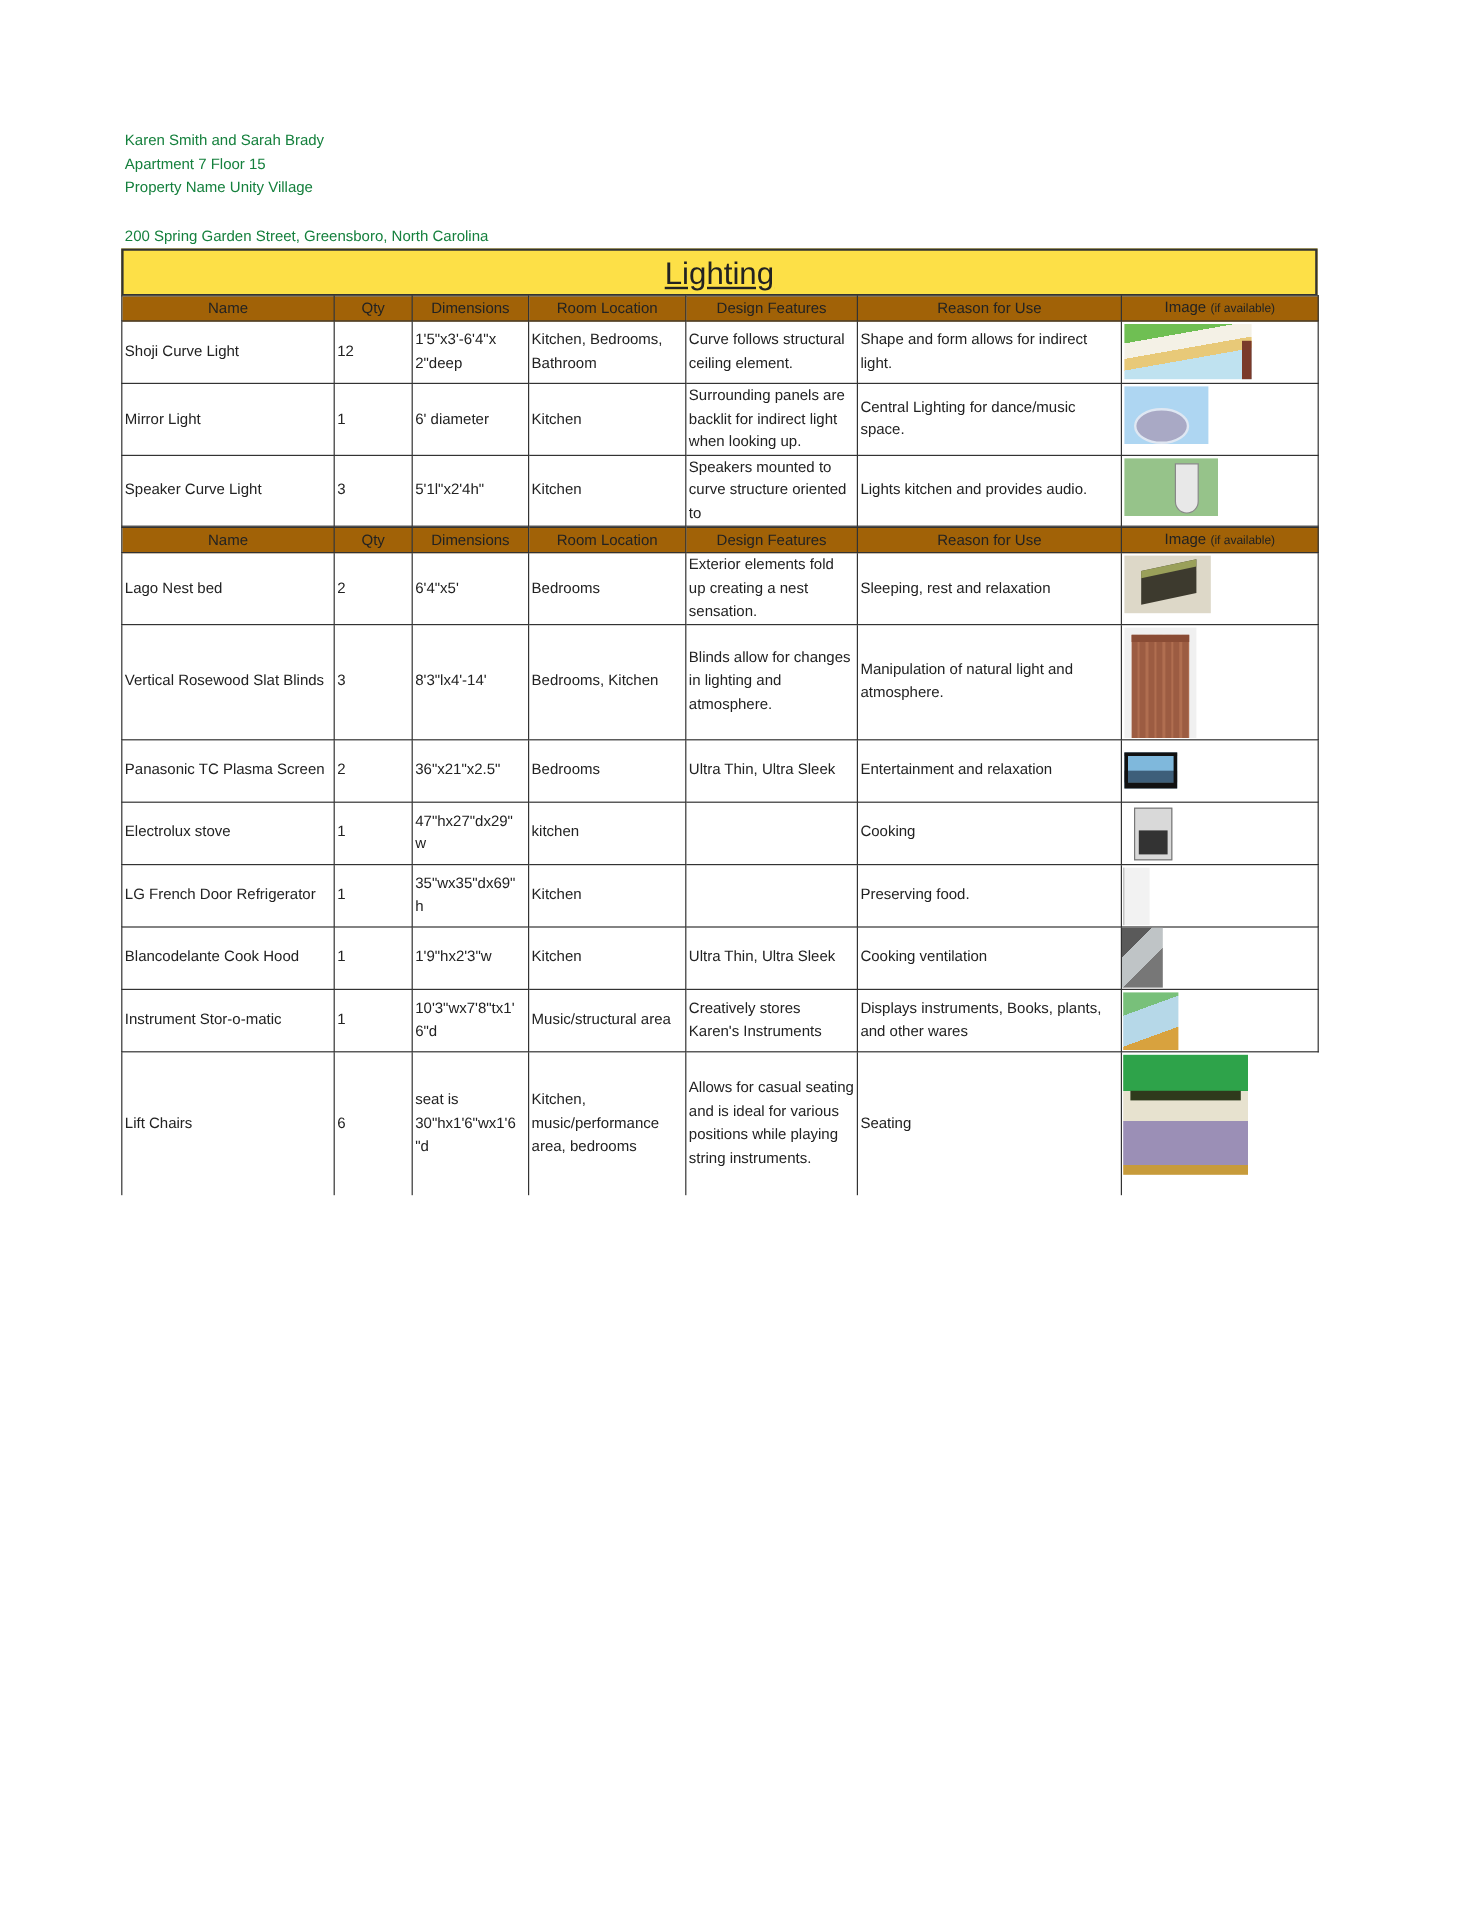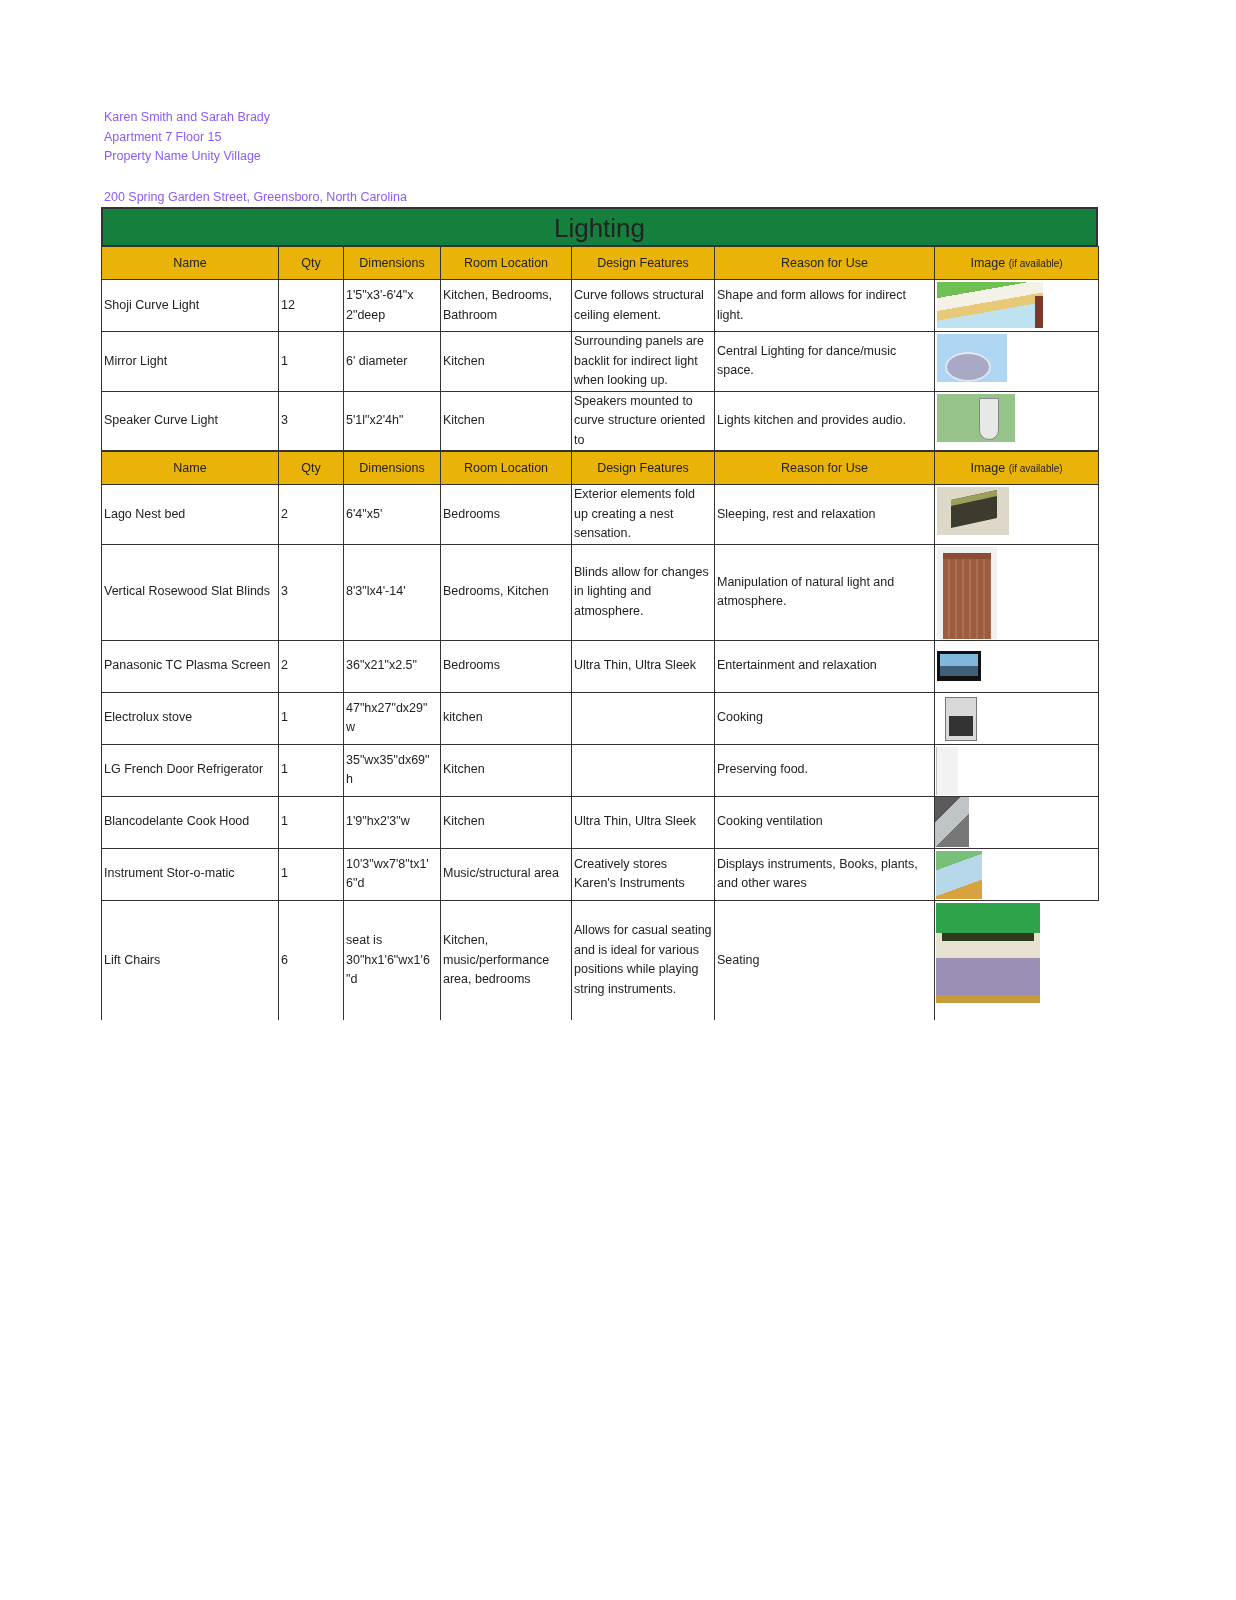--- a/index.html
+++ b/index.html
@@ -1,26 +1,26 @@
 <!DOCTYPE html>
 <html><head>
 <meta charset="utf-8">
 <style>
   * { box-sizing: border-box; margin: 0; padding: 0; }
   html, body { width: 1236px; height: 1600px; background: #ffffff; }
   body { position: relative; font-family: "Liberation Sans", sans-serif; color: #222; font-size: 12.5px; }
-  .header-info { position: absolute; left: 104px; top: 108px; line-height: 19.5px; font-size: 12.5px; color: #8b5cf6; }
+  .header-info { position: absolute; left: 104px; top: 108px; line-height: 19.5px; font-size: 12.5px; color: #15803d; }
   .header-info .addr { margin-top: 21px; }
   .sheet { position: absolute; left: 101px; top: 207px; width: 997px; }
-  .title-bar { background: #15803d; border: 2px solid #333; border-bottom: 1px solid #333; height: 39px; text-align: center; font-size: 26px; line-height: 38px; color: #222; }
+  .title-bar { background: #fde047; border: 2px solid #333; border-bottom: 1px solid #333; height: 39px; text-align: center; font-size: 26px; line-height: 38px; color: #222; text-decoration: underline; }
   .title-bar.second { border-top: 2px solid #333; height: 39px; }
   table { border-collapse: collapse; width: 997px; table-layout: fixed; }
   col.c-name { width: 177px; } col.c-qty { width: 65px; } col.c-dim { width: 97px; }
   col.c-room { width: 131px; } col.c-design { width: 143px; } col.c-reason { width: 220px; } col.c-img { width: 164px; }
-  th { background: #eab308; font-weight: normal; font-size: 12.5px; height: 33px; line-height: 17px; border: 1.5px solid #333; color: #222; padding: 0 2px; }
+  th { background: #a16207; font-weight: normal; font-size: 12.5px; height: 21px; line-height: 17px; border: 1.5px solid #333; color: #222; padding: 0 2px; }
   th .small { font-size: 10px; }
   td { border: 1.5px solid #333; vertical-align: middle; padding: 0 2px; font-size: 12.5px; line-height: 19.5px; color: #222; overflow: hidden; }
   td.qty { text-align: left; padding-right: 1px; }
   td.img { border-right: 1.5px solid #333; padding: 0; position: relative; }
   td.img .thumb { position: absolute; left: 2px; top: 2px; }
   
   .th-shoji { width: 106px; height: 46px; background: linear-gradient(170deg, #6fbf53 0 25%, #f4f1e6 25% 45%, #e8c978 45% 60%, #bfe2f0 60% 100%); }
   .th-shoji::after { content:""; position:absolute; right: 0; top: 14px; width: 8px; height: 32px; background:#7a3a2a; }
   .th-mirror { width: 70px; height: 48px; background: #aed6f2; }
   .th-mirror::after { content:""; position:absolute; left: 8px; top: 18px; width: 42px; height: 26px; border-radius: 50%; background:#a9a9c5; border: 2px solid #dfe7f2; }

